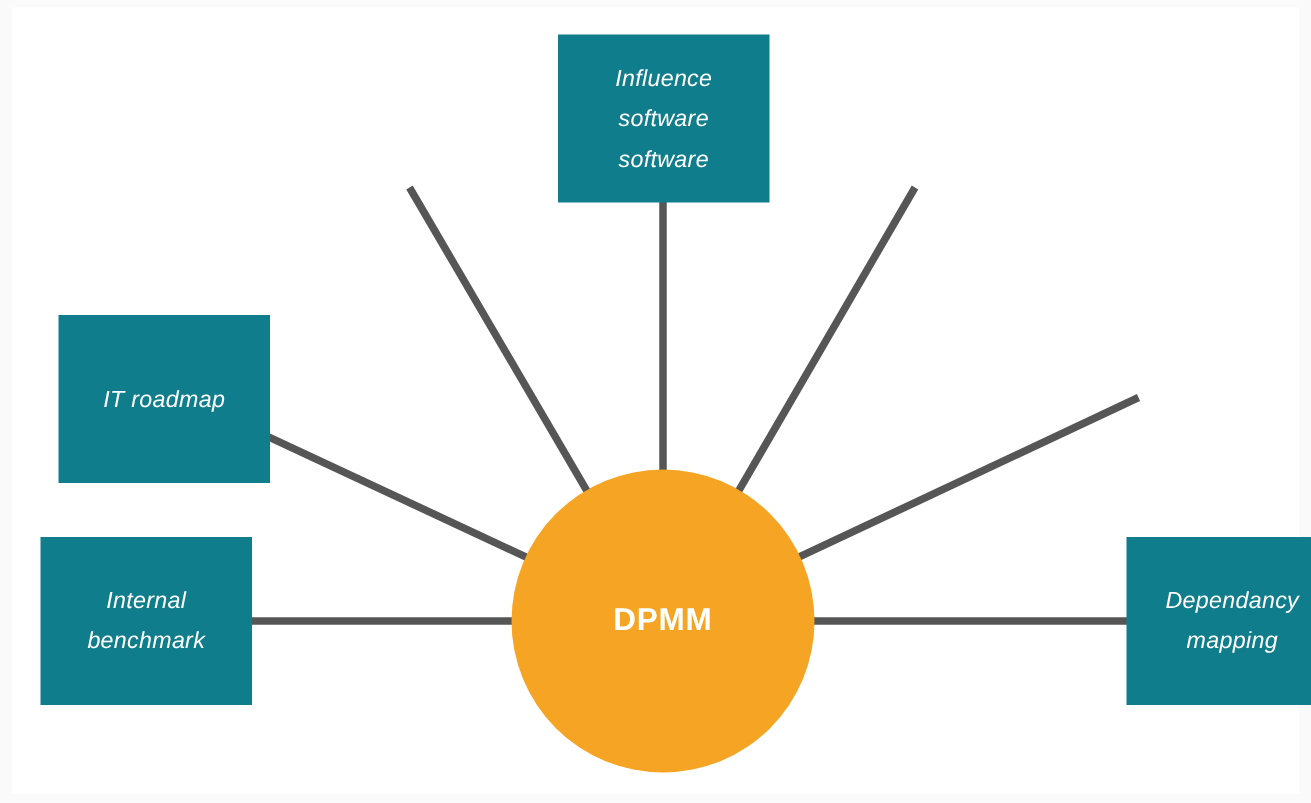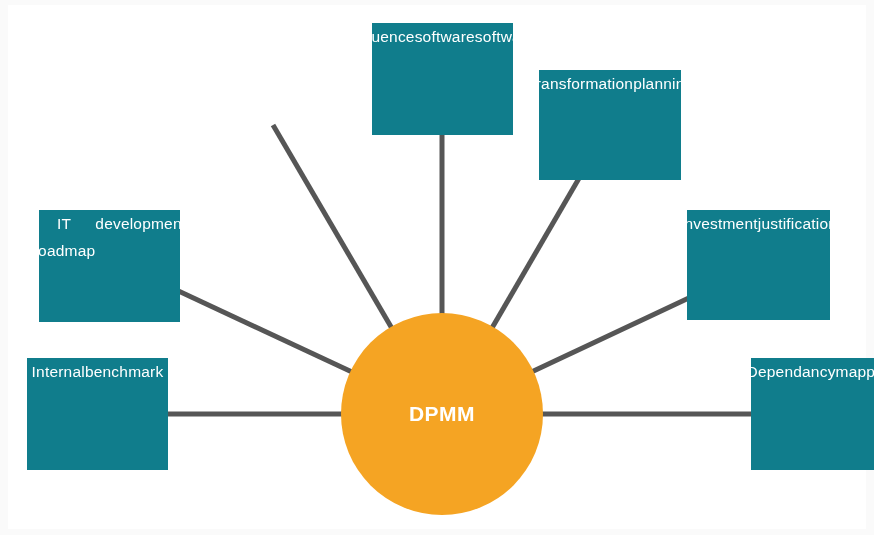--- a/index.html
+++ b/index.html
@@ -16,25 +16,26 @@
   }
   .connectors{position:absolute;left:0;top:0;width:874px;height:535px;}
   .connectors line{
     stroke:var(--connector,#565656);
     stroke-width:5;
   }
   .node{
     position:absolute;
     background:var(--node-fill,#107D8C);
     color:var(--text,#FFFFFF);
-    display:flex;flex-direction:row;
-    justify-content:center;
+    display:flex;flex-direction:column;
+    align-items:center;justify-content:center;
     text-align:center;
     font-size:15.5px;line-height:27px;
     letter-spacing:0.2px;
+    font-style:italic;
   }
   .n1{left:27px;top:358px;width:141px;height:112px;}
   .n2{left:39px;top:210px;width:141px;height:112px;}
   .n3{left:202px;top:69px;width:141px;height:112px;}
   .n4{left:372px;top:23px;width:141px;height:112px;}
   .n5{left:539px;top:70px;width:142px;height:110px;}
   .n6{left:687px;top:210px;width:143px;height:110px;}
   .n7{left:715px;top:358px;width:141px;height:112px;margin-left:36px;}
   .center-node{
     position:absolute;left:341px;top:313px;
@@ -61,39 +62,30 @@
     <line x1="442" y1="414" x2="786" y2="414"></line>
   </svg>
 
   <div class="node n1">
     <span>Internal</span>
     <span>benchmark</span>
   </div>
 
   <div class="node n2">
     <span>IT roadmap</span>
-    <span>development</span>
   </div>
 
 
   <div class="node n4">
     <span>Influence</span>
     <span>software</span>
     <span>software</span>
   </div>
 
-  <div class="node n5">
-    <span>Transformation</span>
-    <span>planning</span>
-  </div>
 
-  <div class="node n6">
-    <span>Investment</span>
-    <span>justification</span>
-  </div>
 
   <div class="node n7">
     <span>Dependancy</span>
     <span>mapping</span>
   </div>
 
   <div class="center-node">
     <span>DPMM</span>
   </div>
 </div>

